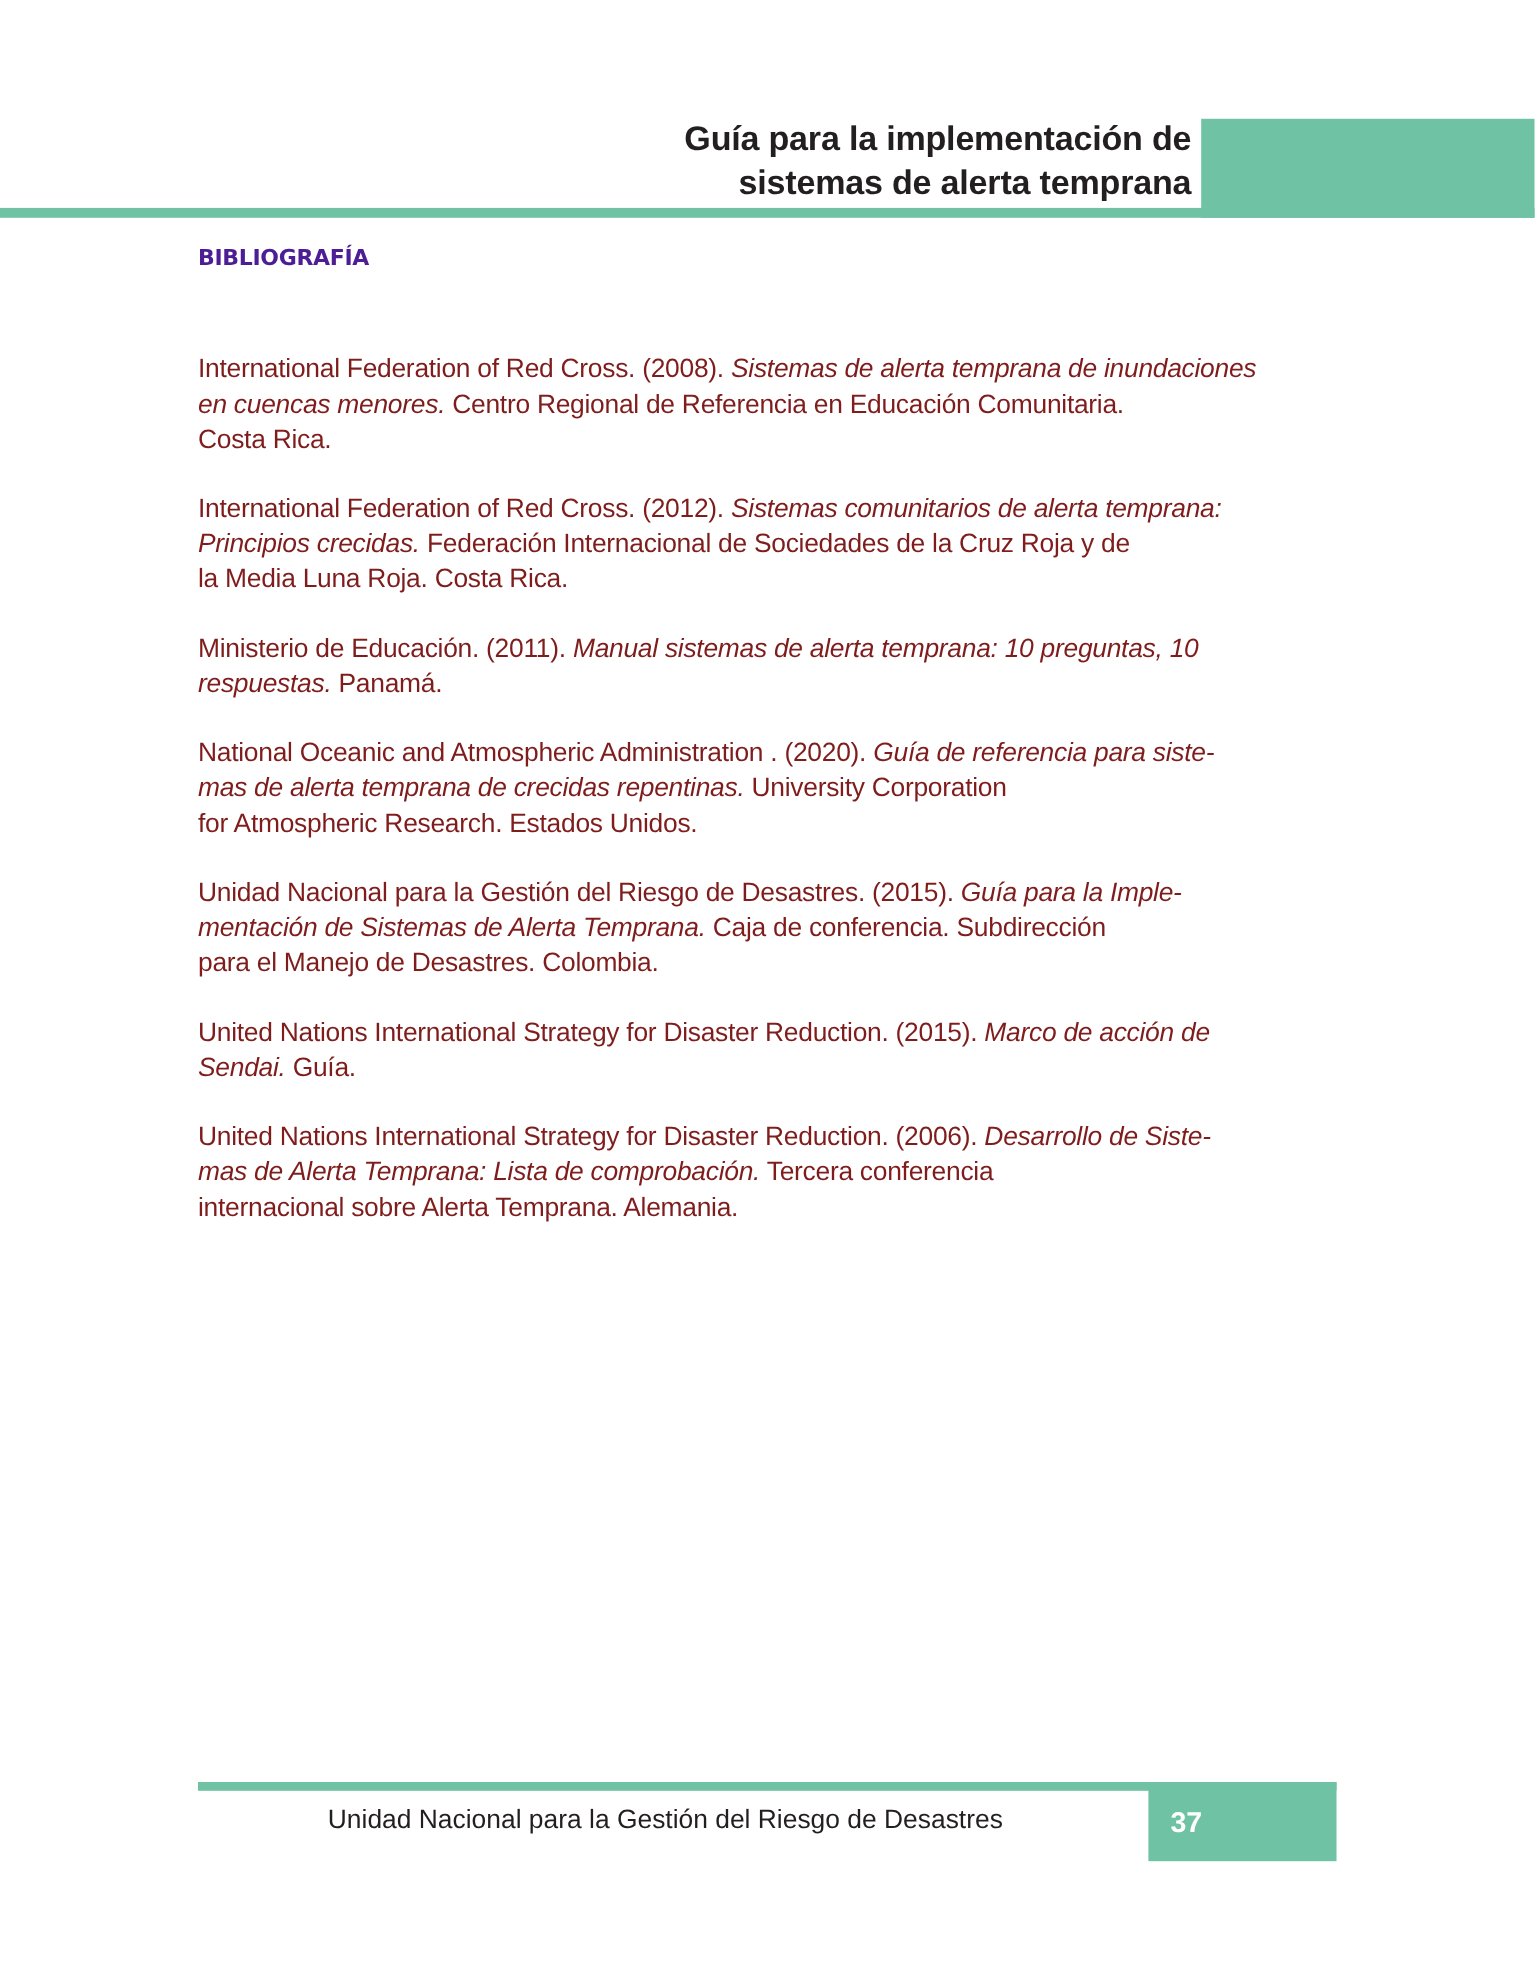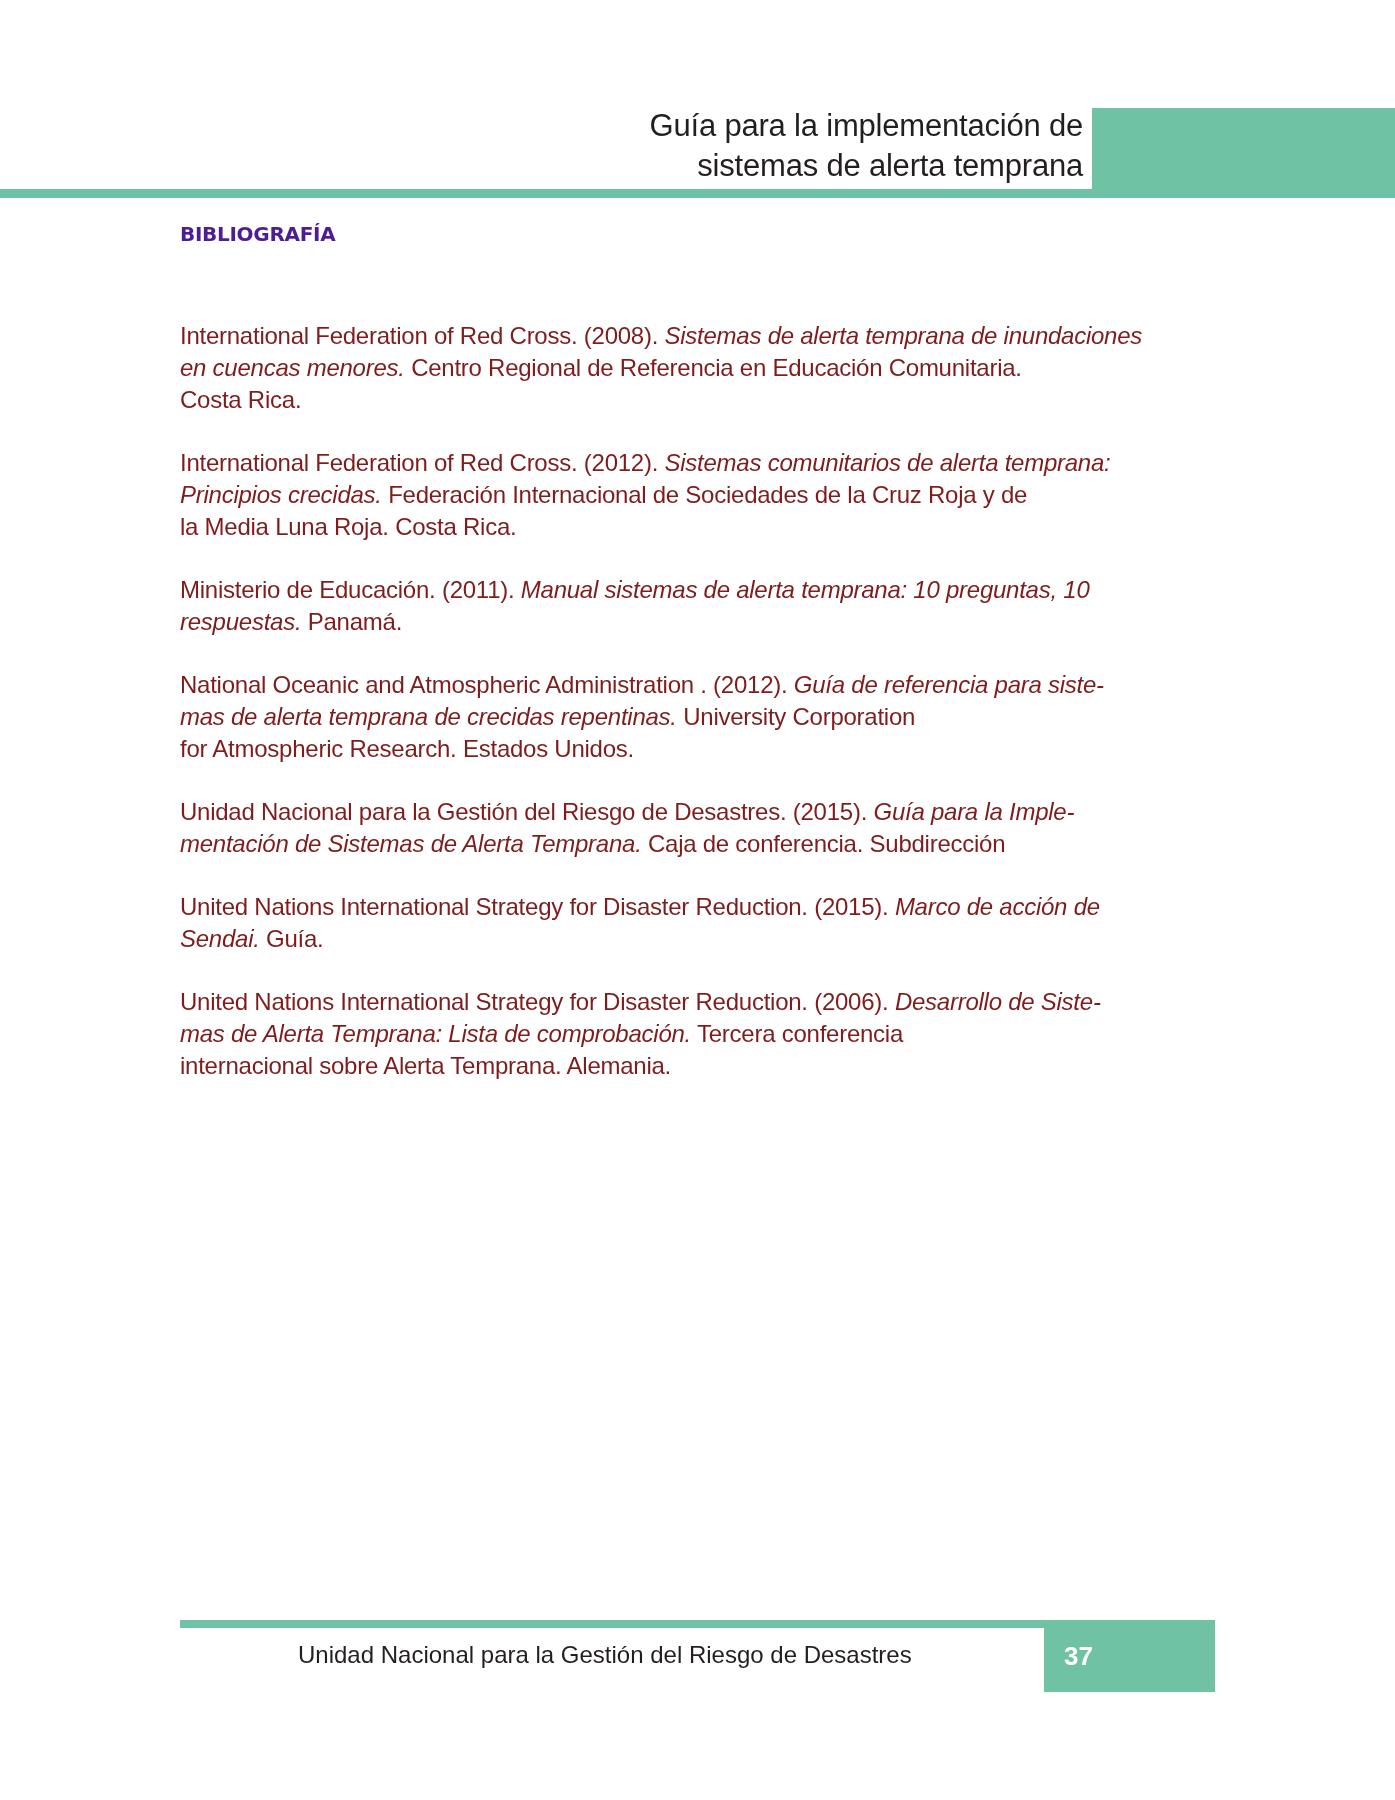--- a/index.html
+++ b/index.html
@@ -35,21 +35,21 @@
       position: absolute;
       right: 312px;
       top: 106px;
       text-align: right;
       font-size: 31px;
       line-height: 40px;
       color: #231f20;
       font-family: "Liberation Sans", sans-serif;
       letter-spacing: -0.2px;
     }
-    .header-title span { display: block; white-space: nowrap; }
+    .header-title span { display: block; white-space: nowrap; font-weight: bold; }
 
     .section-heading {
       position: absolute;
       left: 180px;
       top: 222px;
       font-family: "DejaVu Sans", sans-serif;
       font-weight: bold;
       font-size: 20px;
       letter-spacing: -0.3px;
       color: #4c1d95;
@@ -134,27 +134,28 @@
   <li class="bib-entry">
     <span class="line"><span>International Federation of Red Cross. (2012). </span><span class="title">Sistemas comunitarios de alerta temprana:</span></span>
     <span class="line cont"><span class="title">Principios crecidas.</span><span> Federación Internacional de Sociedades de la Cruz Roja y de</span></span>
     <span class="line cont"><span>la Media Luna Roja. Costa Rica.</span></span>
   </li>
   <li class="bib-entry">
     <span class="line"><span>Ministerio de Educación. (2011). </span><span class="title">Manual sistemas de alerta temprana: 10 preguntas, 10</span></span>
     <span class="line cont"><span class="title">respuestas.</span><span> Panamá.</span></span>
   </li>
   <li class="bib-entry">
-    <span class="line"><span>National Oceanic and Atmospheric Administration . (2012). </span><span class="title">Guía de referencia para siste-</span></span>
+    <span class="line"><span>National Oceanic and Atmospheric Administration . (2020). </span><span class="title">Guía de referencia para siste-</span></span>
     <span class="line cont"><span class="title">mas de alerta temprana de crecidas repentinas.</span><span> University Corporation</span></span>
     <span class="line cont"><span>for Atmospheric Research. Estados Unidos.</span></span>
   </li>
   <li class="bib-entry">
     <span class="line"><span>Unidad Nacional para la Gestión del Riesgo de Desastres. (2015). </span><span class="title">Guía para la Imple-</span></span>
     <span class="line cont"><span class="title">mentación de Sistemas de Alerta Temprana.</span><span> Caja de conferencia. Subdirección</span></span>
+    <span class="line cont"><span>para el Manejo de Desastres. Colombia.</span></span>
   </li>
   <li class="bib-entry">
     <span class="line"><span>United Nations International Strategy for Disaster Reduction. (2015). </span><span class="title">Marco de acción de</span></span>
     <span class="line cont"><span class="title">Sendai.</span><span> Guía.</span></span>
   </li>
   <li class="bib-entry">
     <span class="line"><span>United Nations International Strategy for Disaster Reduction. (2006). </span><span class="title">Desarrollo de Siste-</span></span>
     <span class="line cont"><span class="title">mas de Alerta Temprana: Lista de comprobación.</span><span> Tercera conferencia</span></span>
     <span class="line cont"><span>internacional sobre Alerta Temprana. Alemania.</span></span>
   </li>

